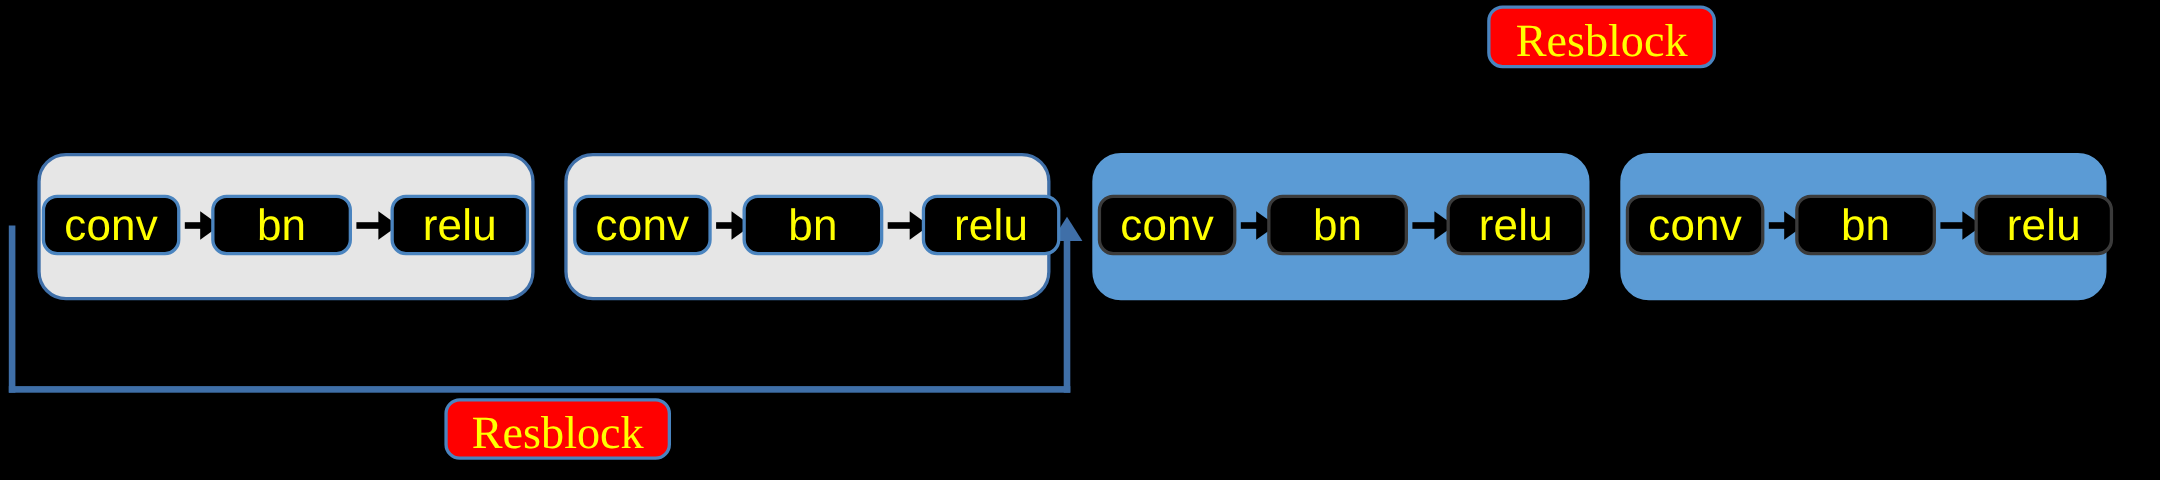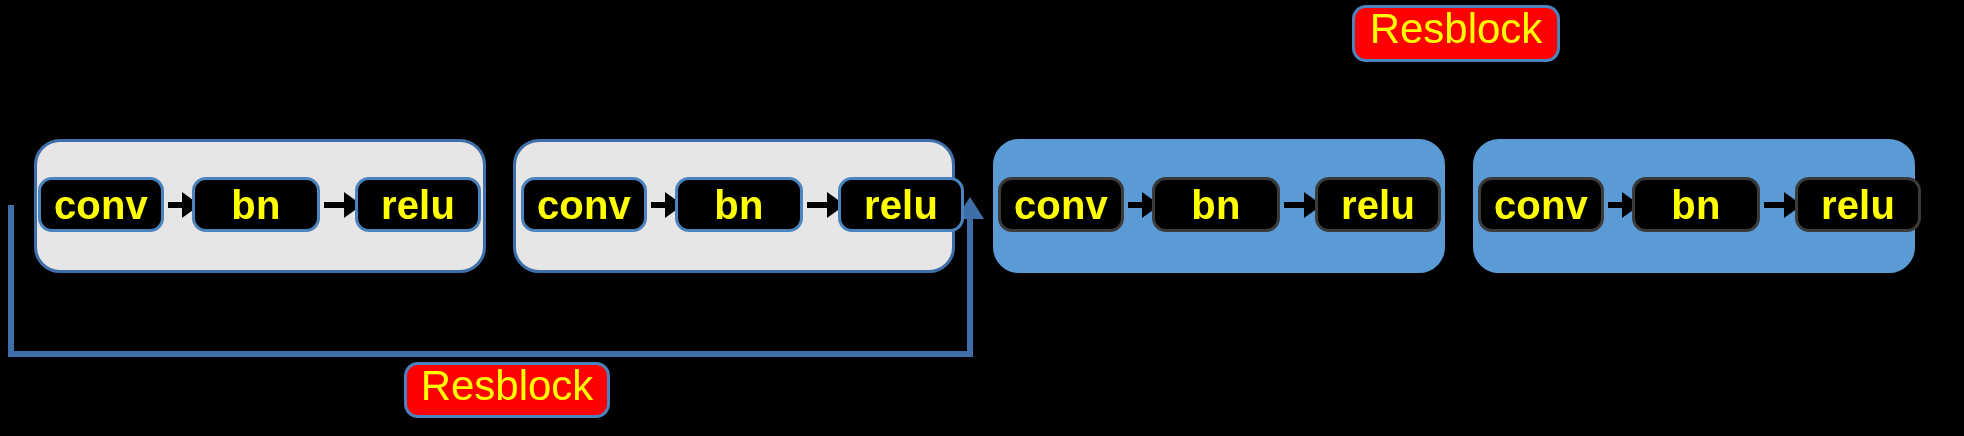--- a/index.html
+++ b/index.html
@@ -40,21 +40,20 @@
     background: #000000;
     border: 3px solid #4a84bf;
     border-radius: 14px;
     color: #ffff00;
     font-size: 40px;
     line-height: 1;
     display: flex;
     align-items: center;
     justify-content: center;
     letter-spacing: 0.2px;
-    font-weight: bold;
   }
   .opbox.noborder { border-color: #3b3b3b; }
 
   
   .arrow {
     position: absolute;
     height: 0;
   }
   .arrow .shaft {
     position: absolute;
@@ -72,26 +71,27 @@
     border-bottom: 13px solid transparent;
     border-left: 18px solid #000000;
   }
 
   
   .badge {
     position: absolute;
     box-sizing: border-box;
     border-radius: 14px;
     display: flex;
-    align-items: flex-start;
+    align-items: flex-end;
     justify-content: center;
     color: #ffff00;
     font-size: 42px;
     line-height: 1;
     white-space: nowrap;
+    font-family: Liberation Serif, serif;
   }
   .badge.dark {
     background: #000000;
     border: 3px solid #4a84bf;
   }
   .badge.red {
     background: #ff0000;
     border: 3px solid #4a84bf;
   }
 

